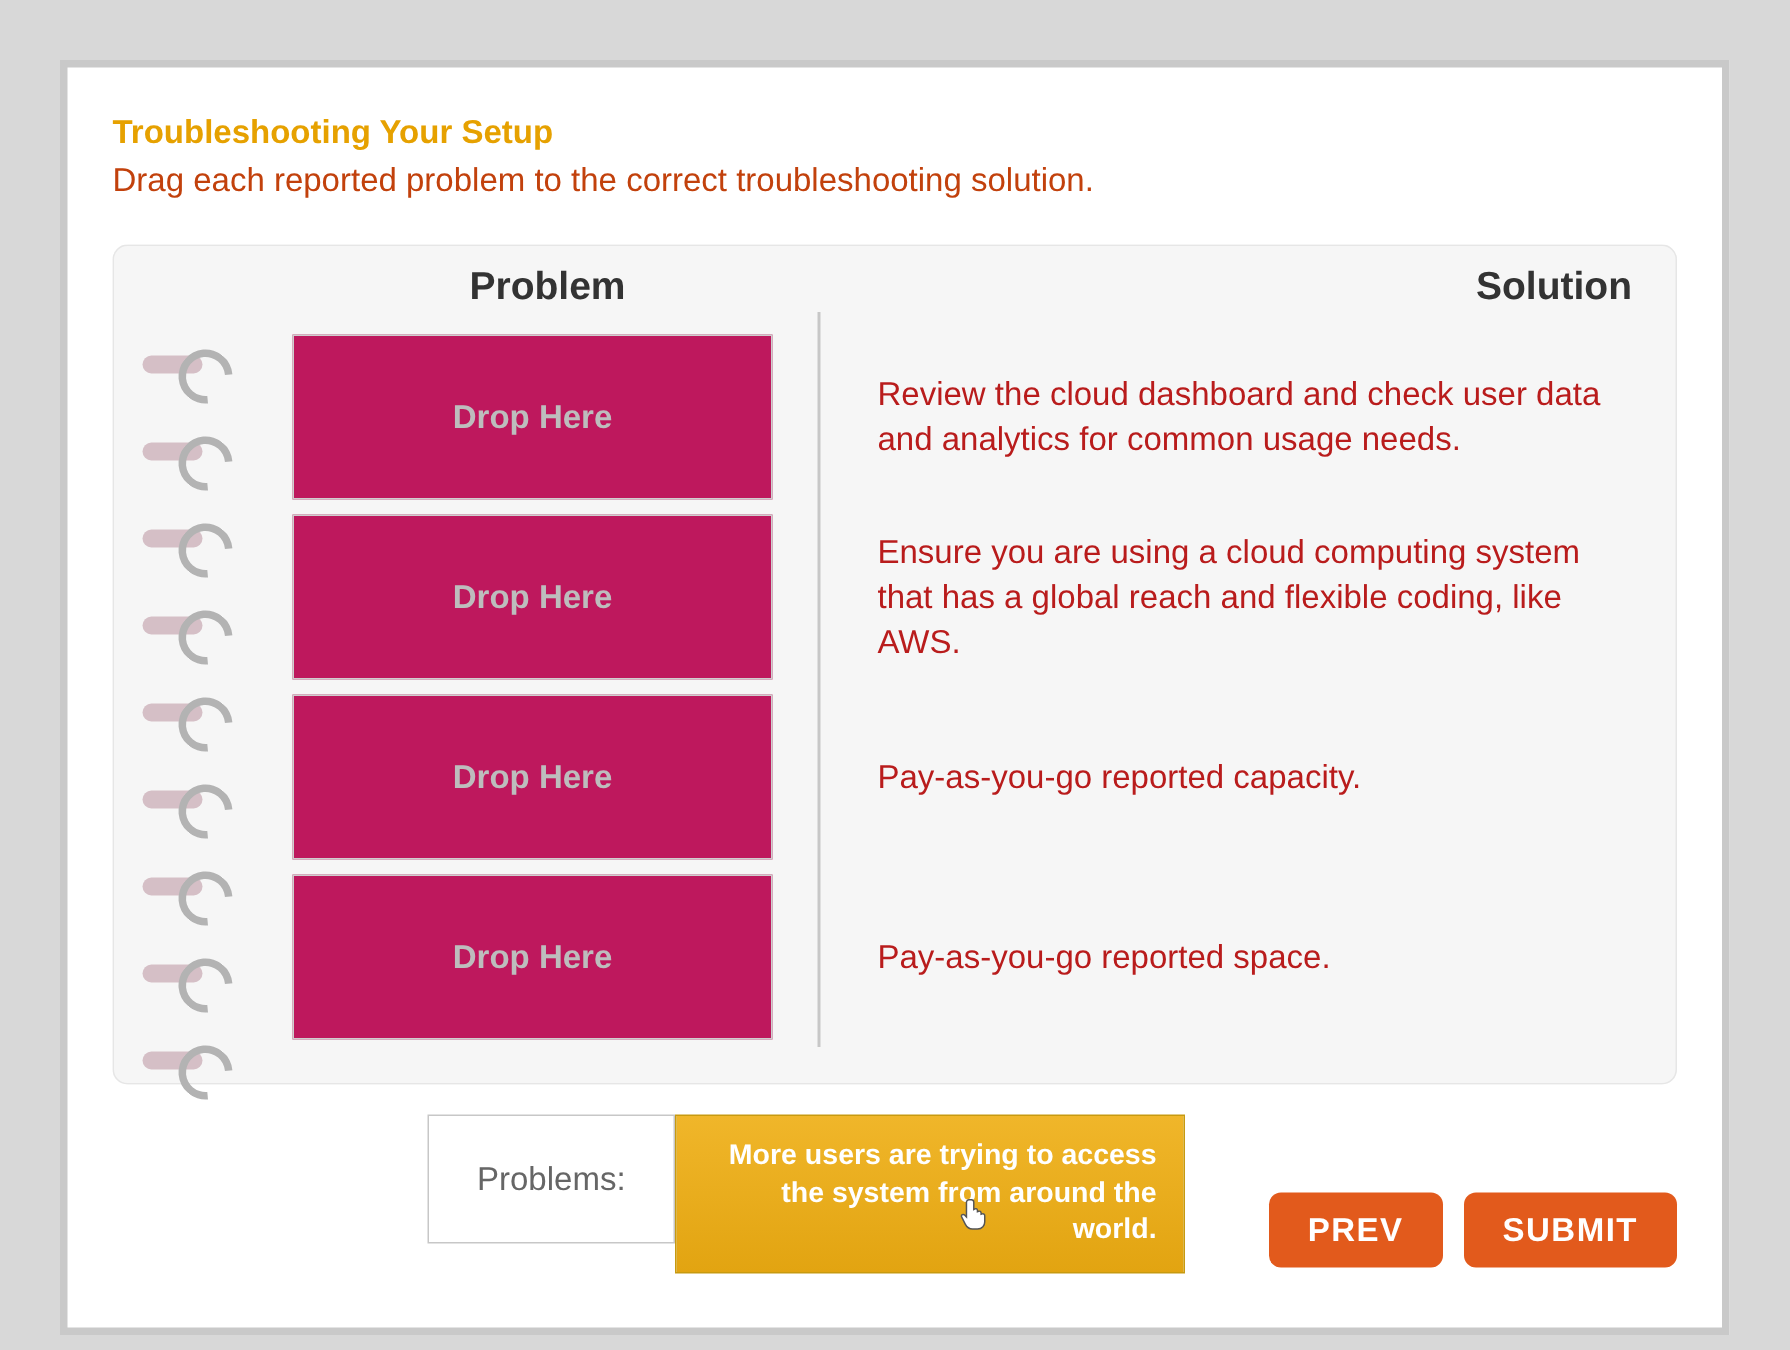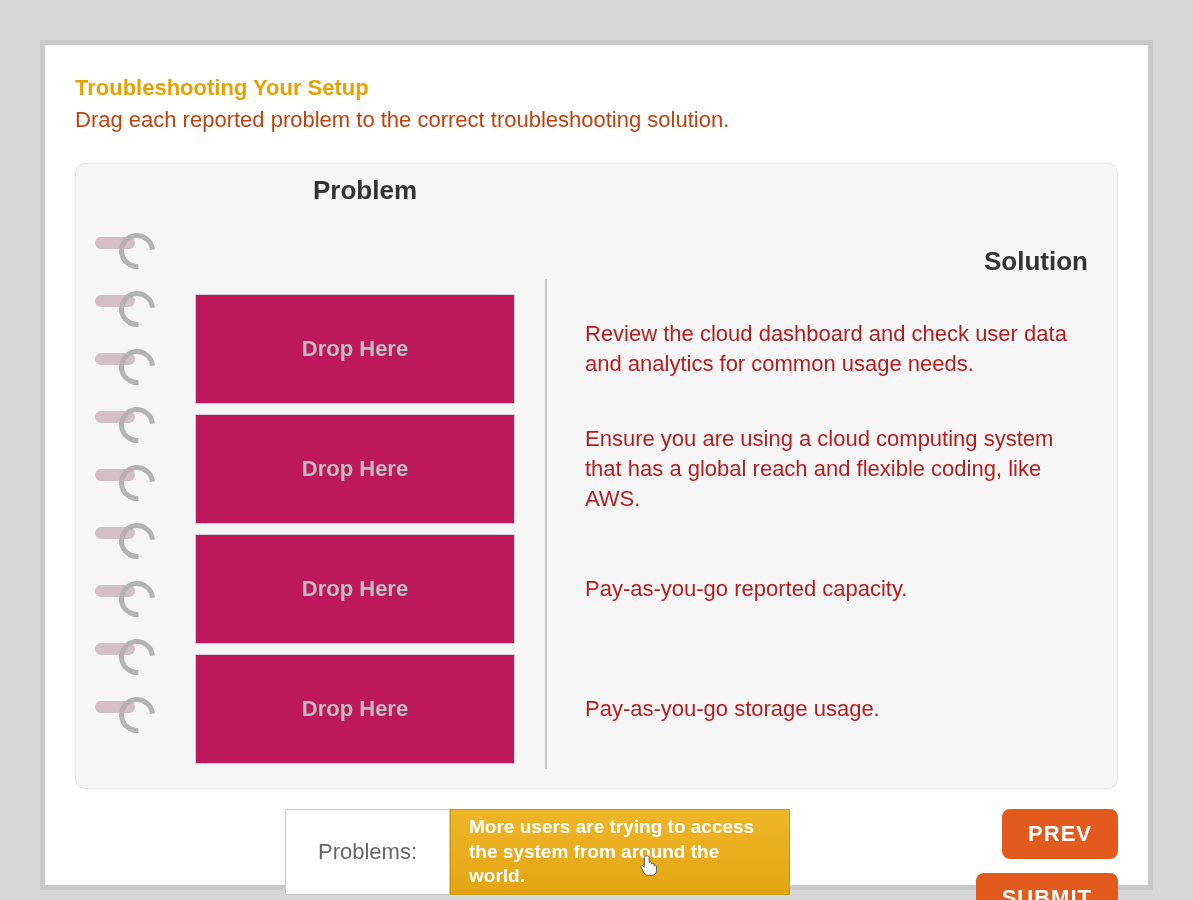--- a/index.html
+++ b/index.html
@@ -68,23 +68,21 @@
     right: 0; top: 0;
     width: 26px;
     height: 26px;
     border: 5px solid #b3b3b3;
     border-right-color: transparent;
     border-radius: 50%;
     transform: rotate(40deg);
   }
   .headers {
     display: flex;
-    gap: 40px;
     margin-bottom: 12px;
-    flex-direction: column;
   }
   .col-head {
     font-size: 26px;
     font-weight: 700;
     color: #333;
   }
   .col-head.problem { width: 340px; text-align: center; }
   .col-head.solution { flex: 1; text-align: right; }
   .rows {
     position: relative;
@@ -140,47 +138,46 @@
     justify-content: center;
     padding: 0 32px;
     height: 86px;
   }
   .drag-card {
     background: #eab308;
     background: linear-gradient(#f0b62a, #e2a411);
     color: #fff;
     font-size: 19px;
     font-weight: 600;
-    text-align: left;
+    text-align: right;
     display: flex;
     align-items: center;
     justify-content: center;
     padding: 8px 18px;
     width: 340px;
-    height: 86px;
+    height: 106px;
     cursor: grab;
     position: relative;
     line-height: 1.3;
     border: 1px solid #c79a10;
   }
   .cursor-icon {
     position: absolute;
     left: 55%;
     top: 48%;
     width: 26px;
     height: 28px;
     pointer-events: none;
   }
   .nav-buttons {
     margin-left: auto;
     display: flex;
     align-items: flex-end;
     gap: 14px;
     padding-bottom: 4px;
-    flex-direction: column;
   }
   .btn {
     background: #e25a1c;
     color: #fff;
     font-size: 22px;
     font-weight: 700;
     border: none;
     border-radius: 8px;
     padding: 12px 26px;
     cursor: pointer;
@@ -227,21 +224,21 @@
         <div class="solution-text">Ensure you are using a cloud computing system that has a global reach and flexible coding, like AWS.</div>
       </div>
 
       <div class="row">
         <div class="drop-zone">Drop Here</div>
         <div class="solution-text">Pay-as-you-go reported capacity.</div>
       </div>
 
       <div class="row">
         <div class="drop-zone">Drop Here</div>
-        <div class="solution-text">Pay-as-you-go storage usage.</div>
+        <div class="solution-text">Pay-as-you-go reported space.</div>
       </div>
     </div>
   </div>
 
   <div class="bottom-bar">
     <div class="problems-label-box">Problems:</div>
     <div class="drag-card">
       <span>More users are trying to access the system from around the world.</span>
       <svg class="cursor-icon" viewBox="0 0 32 32">
         <path fill="#ffffff" stroke="#555" stroke-width="1.2" d="M13 6c1 0 2 .8 2 2v6l1-.5c1-.5 2 .1 2 1.3v1l1-.4c1-.4 2 .3 2 1.4v1l1-.3c1-.3 2 .4 2 1.5v5c0 3-2 6-6 6h-4c-3 0-5-2-6-4l-3-6c-.5-1 .2-2 1.3-2 .7 0 1.2.4 1.7 1l1 1V8c0-1.2 1-2 2-2z"></path>

